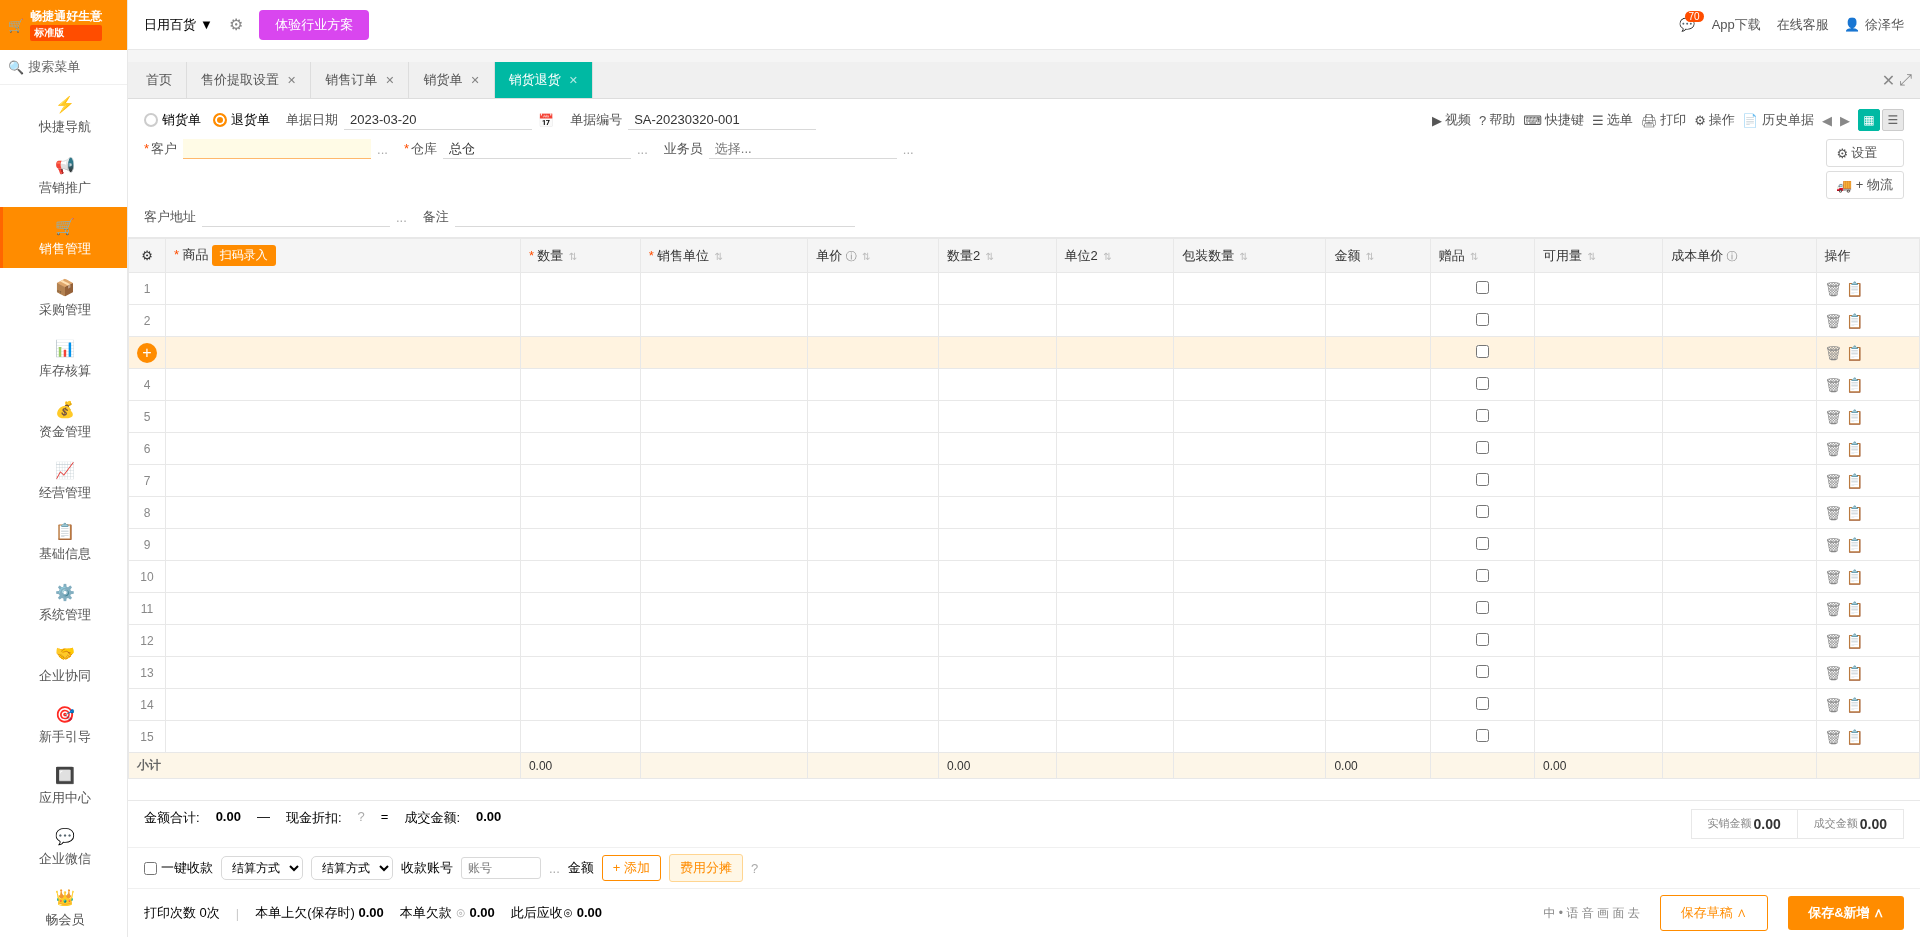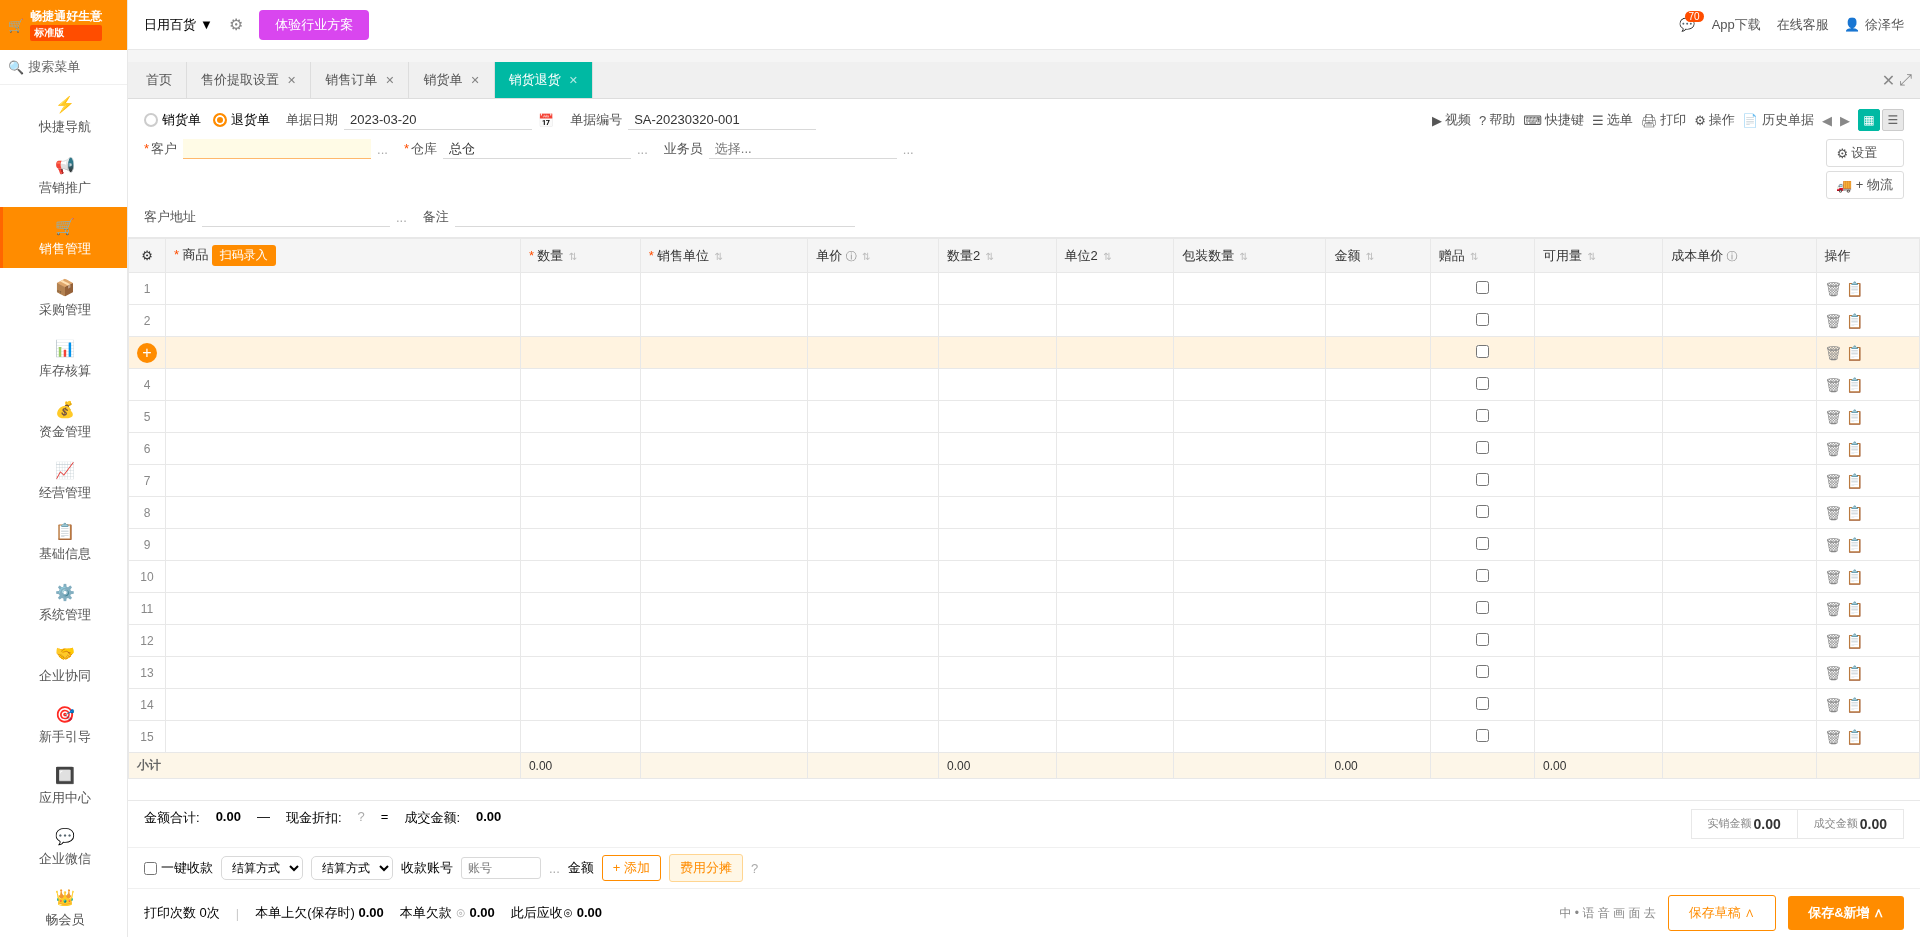--- a/index.html
+++ b/index.html
@@ -783,21 +783,21 @@
           <span>
             <span>本单欠款</span>
             <span style="color:#aaa;">⊙</span>
             <strong>0.00</strong>
           </span>
           <span>
             <span>此后应收⊙</span>
             <strong>0.00</strong>
           </span>
 
-          <div style="margin-left:auto; display:flex; align-items:center; gap:12px;">
+          <div style="margin-left:auto; display:flex; align-items:center; gap:20px;">
             <span style="color:#888;font-size:12px;">中 • 语 音 画 面 去</span>
             <button class="btn-orange-outline" style="padding:8px 20px;font-size:13px;">保存草稿 ∧</button>
             <button class="btn-orange" style="padding:8px 20px;font-size:13px;">保存&amp;新增 ∧</button>
           </div>
         </div>
       </div>
 
     </div>
   </div>
 </div>

